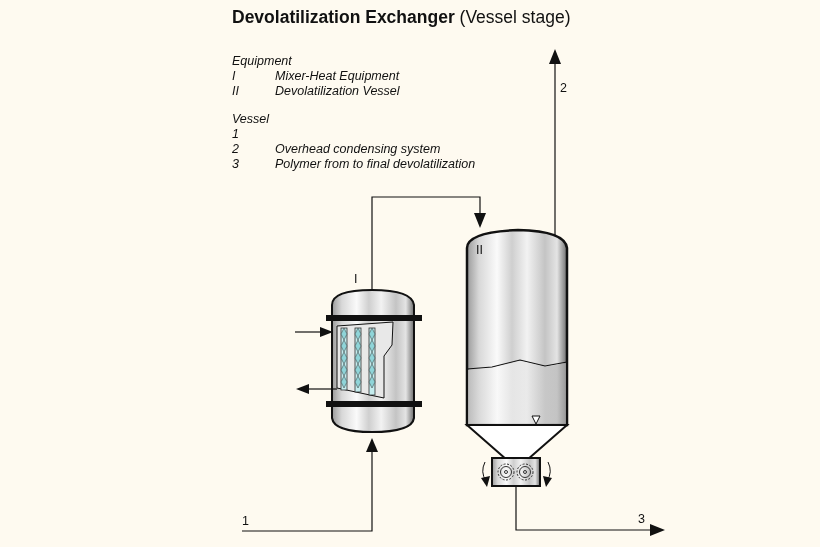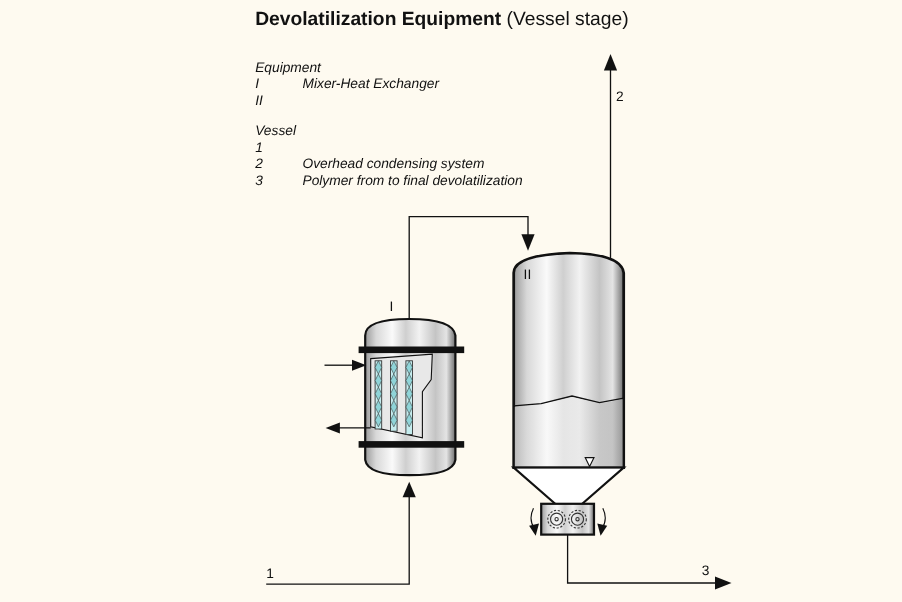--- a/index.html
+++ b/index.html
@@ -23,32 +23,33 @@
   .legend .row { display: flex; }
   .legend .code { width: 43px; }
   .legend .gap { height: 13px; }
   svg.diagram { position: absolute; left: 0; top: 0; }
   .lbl { font-family: "Liberation Sans", sans-serif; font-size: 12.5px; fill: #111; }
 </style>
 </head>
 <body>
 
 <div class="title">
-  <span class="bold">Devolatilization Equipment</span>
+  <span class="bold">Devolatilization Exchanger</span>
   <span>(Vessel stage)</span>
 </div>
 
 <div class="legend">
   <div class="heading">Equipment</div>
   <div class="row">
     <span class="code">I</span>
-    <span>Mixer-Heat Exchanger</span>
+    <span>Mixer-Heat Equipment</span>
   </div>
   <div class="row">
     <span class="code">II</span>
+    <span>Devolatilization Vessel</span>
   </div>
   <div class="gap"></div>
   <div class="heading">Vessel</div>
   <div class="row">
     <span class="code">1</span>
   </div>
   <div class="row">
     <span class="code">2</span>
     <span>Overhead condensing system</span>
   </div>

